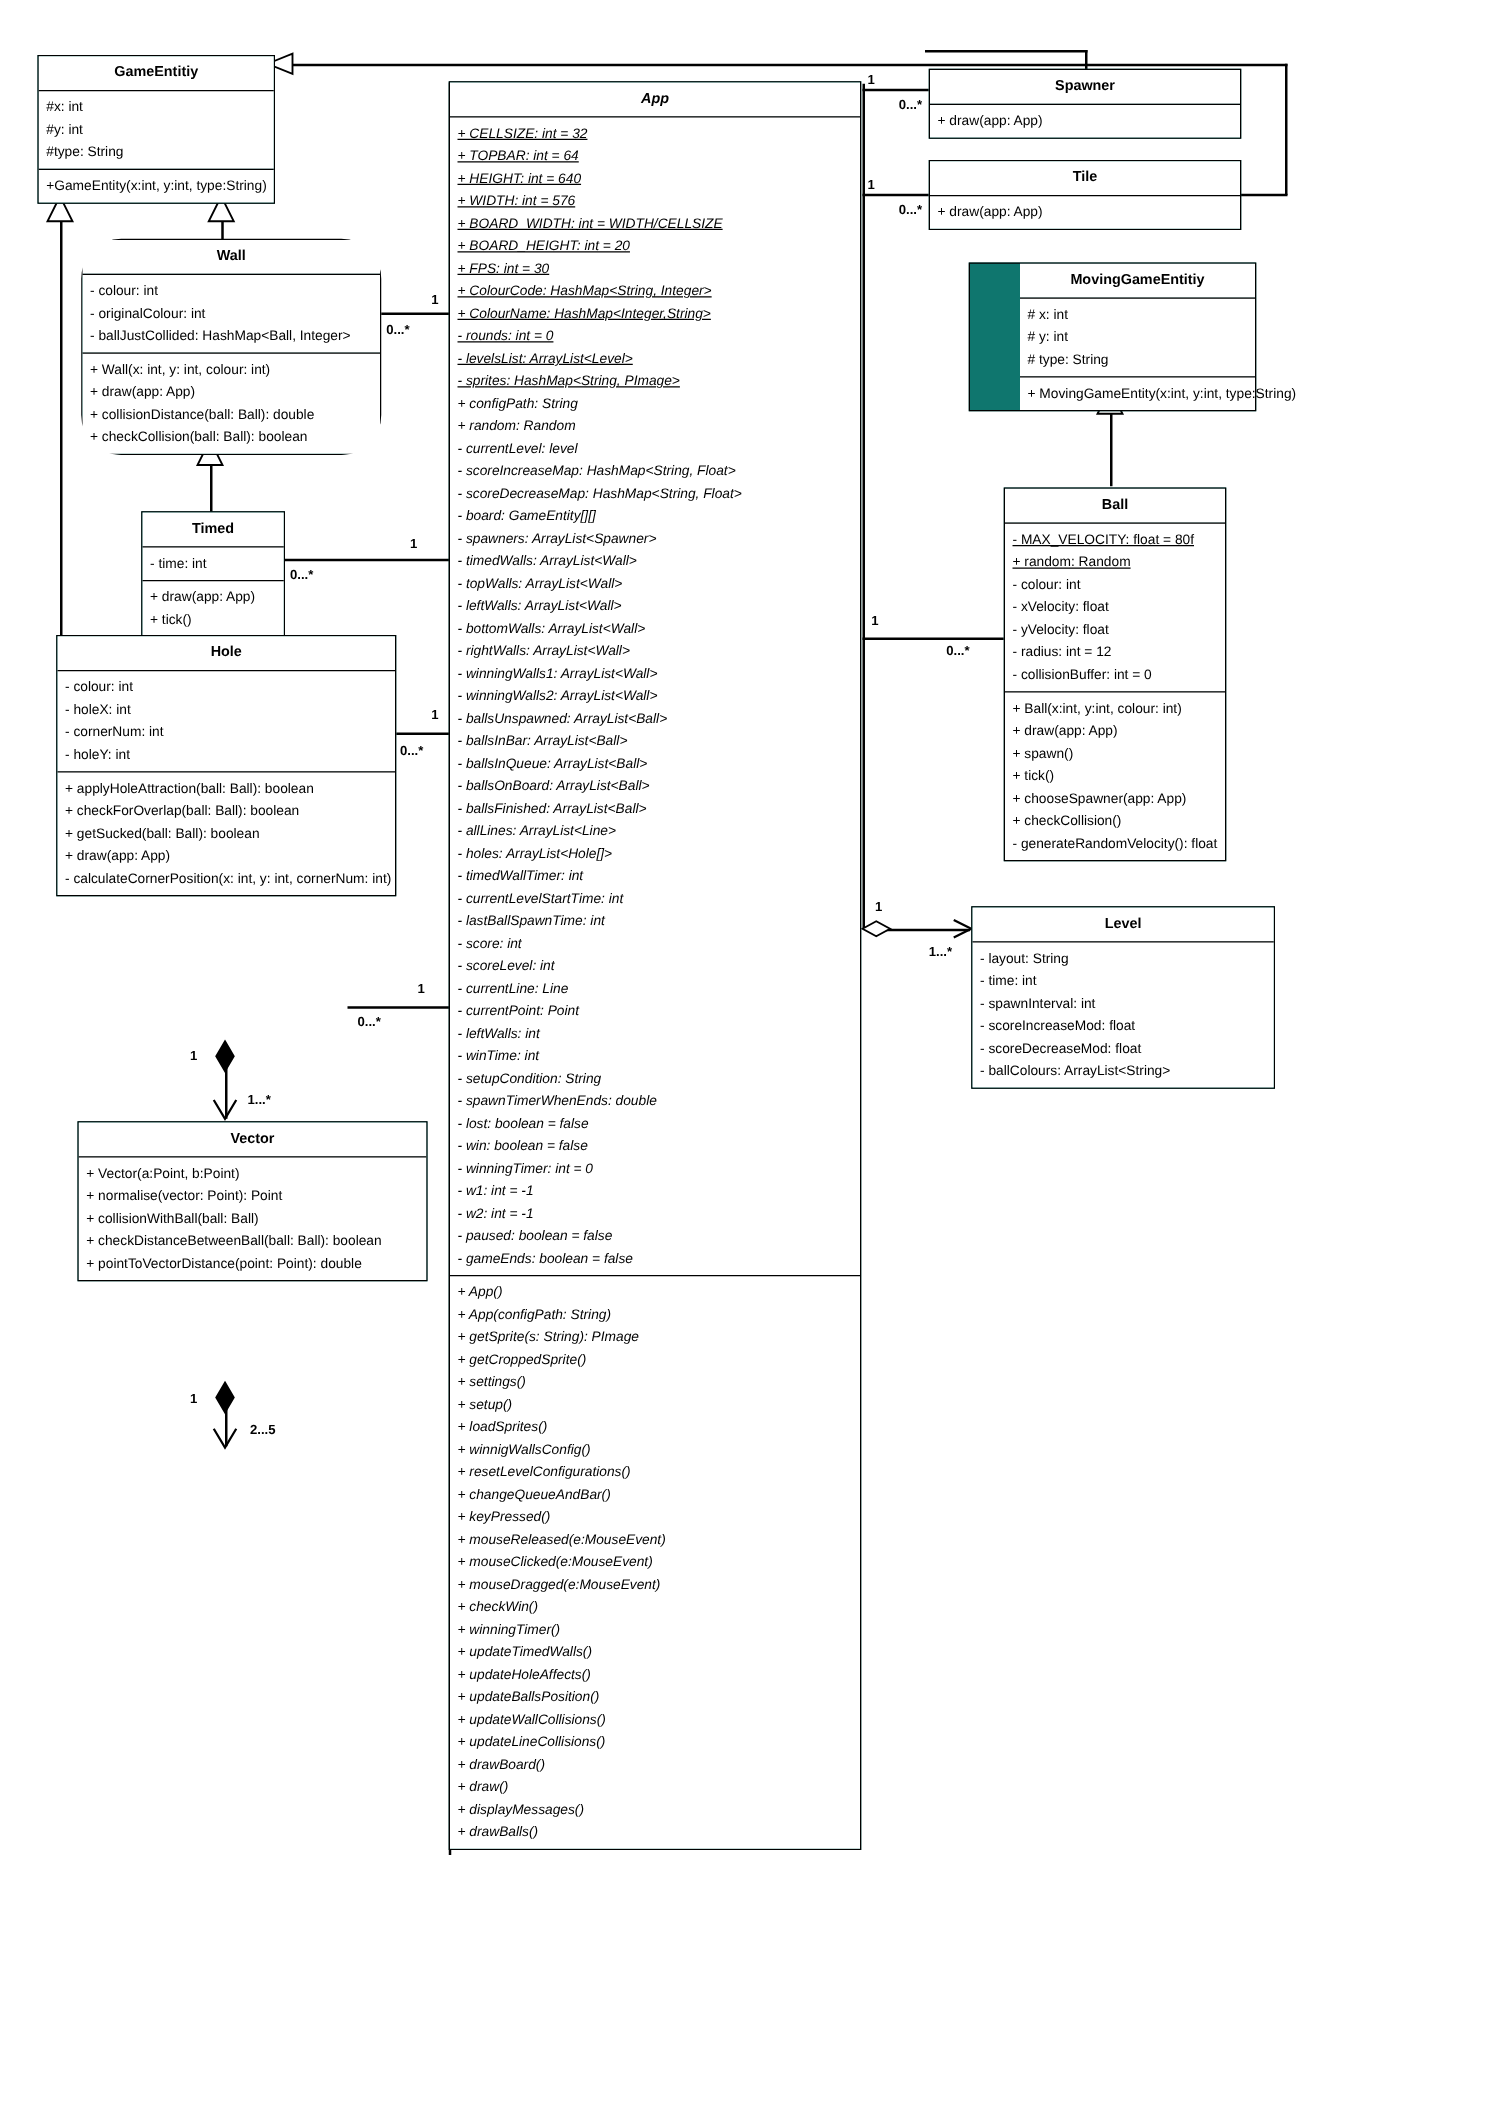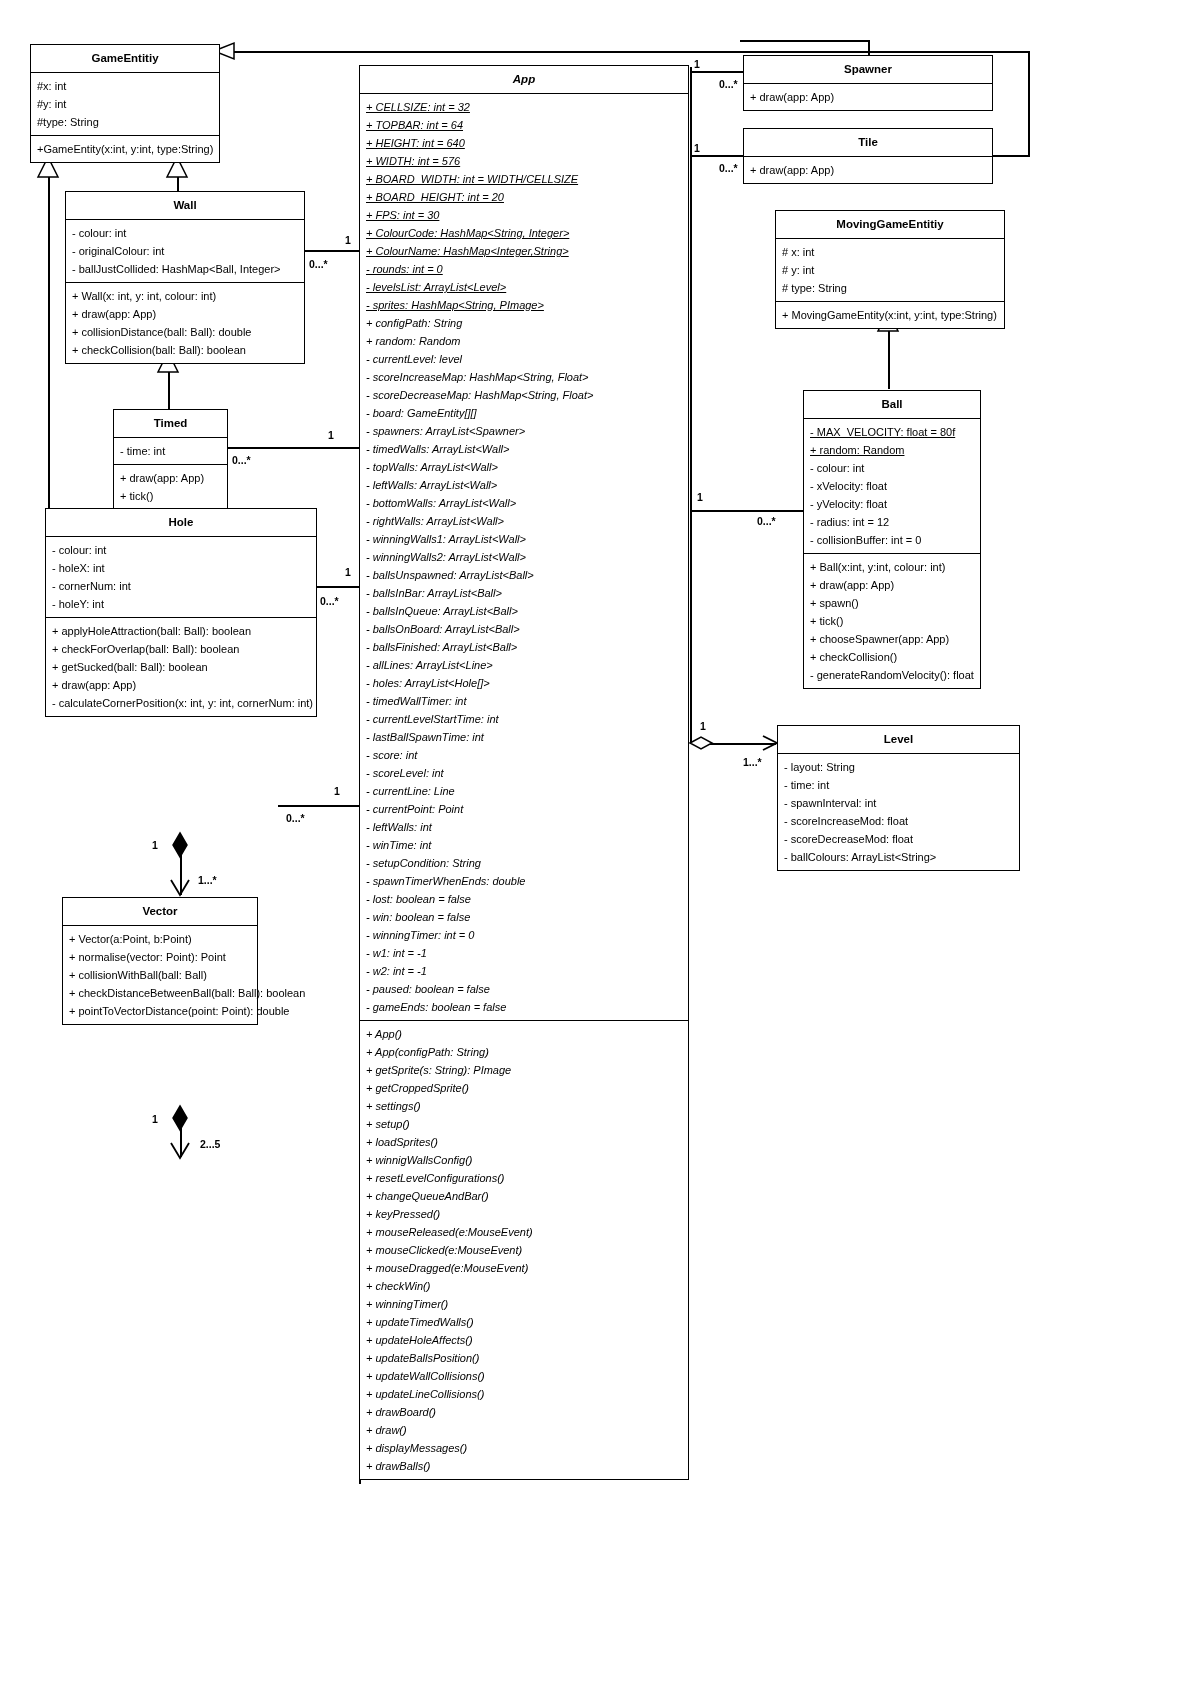--- a/index.html
+++ b/index.html
@@ -160,21 +160,21 @@
     <div class="compartment">
       <div class="member">#x: int</div>
       <div class="member">#y: int</div>
       <div class="member">#type: String</div>
     </div>
     <div class="compartment">
       <div class="member">+GameEntity(x:int, y:int, type:String)</div>
     </div>
   </div>
 
-  <div class="uml-class" style="left:65px; top:191px; width:240px;">
+  <div class="uml-class" style="left:65px; top:191px; width:240px;border-radius:32px;">
     <div class="uml-title">Wall</div>
     <div class="compartment">
       <div class="member">- colour: int</div>
       <div class="member">- originalColour: int</div>
       <div class="member">- ballJustCollided: HashMap&lt;Ball, Integer&gt;</div>
     </div>
     <div class="compartment">
       <div class="member">+ Wall(x: int, y: int, colour: int)</div>
       <div class="member">+ draw(app: App)</div>
       <div class="member">+ collisionDistance(ball: Ball): double</div>
@@ -204,21 +204,21 @@
     <div class="compartment">
       <div class="member">+ applyHoleAttraction(ball: Ball): boolean</div>
       <div class="member">+ checkForOverlap(ball: Ball): boolean</div>
       <div class="member">+ getSucked(ball: Ball): boolean</div>
       <div class="member">+ draw(app: App)</div>
       <div class="member">- calculateCornerPosition(x: int, y: int, cornerNum: int)</div>
     </div>
   </div>
 
 
-  <div class="uml-class" style="left:62px; top:897px; width:196px;">
+  <div class="uml-class" style="left:62px; top:897px; width:280px;">
     <div class="uml-title">Vector</div>
     <div class="compartment">
       <div class="member">+ Vector(a:Point, b:Point)</div>
       <div class="member">+ normalise(vector: Point): Point</div>
       <div class="member">+ collisionWithBall(ball: Ball)</div>
       <div class="member">+ checkDistanceBetweenBall(ball: Ball): boolean</div>
       <div class="member">+ pointToVectorDistance(point: Point): double</div>
     </div>
   </div>
 
@@ -314,21 +314,21 @@
     </div>
   </div>
 
   <div class="uml-class" style="left:743px; top:128px; width:250px;">
     <div class="uml-title">Tile</div>
     <div class="compartment">
       <div class="member">+ draw(app: App)</div>
     </div>
   </div>
 
-  <div class="uml-class" style="left:775px; top:210px; width:230px;">
+  <div class="uml-class" style="left:775px; top:210px; width:230px;padding-left:40px;">
     <div class="uml-title">MovingGameEntitiy</div>
     <div class="compartment">
       <div class="member"># x: int</div>
       <div class="member"># y: int</div>
       <div class="member"># type: String</div>
     </div>
     <div class="compartment">
       <div class="member">+ MovingGameEntity(x:int, y:int, type:String)</div>
     </div>
   </div>

